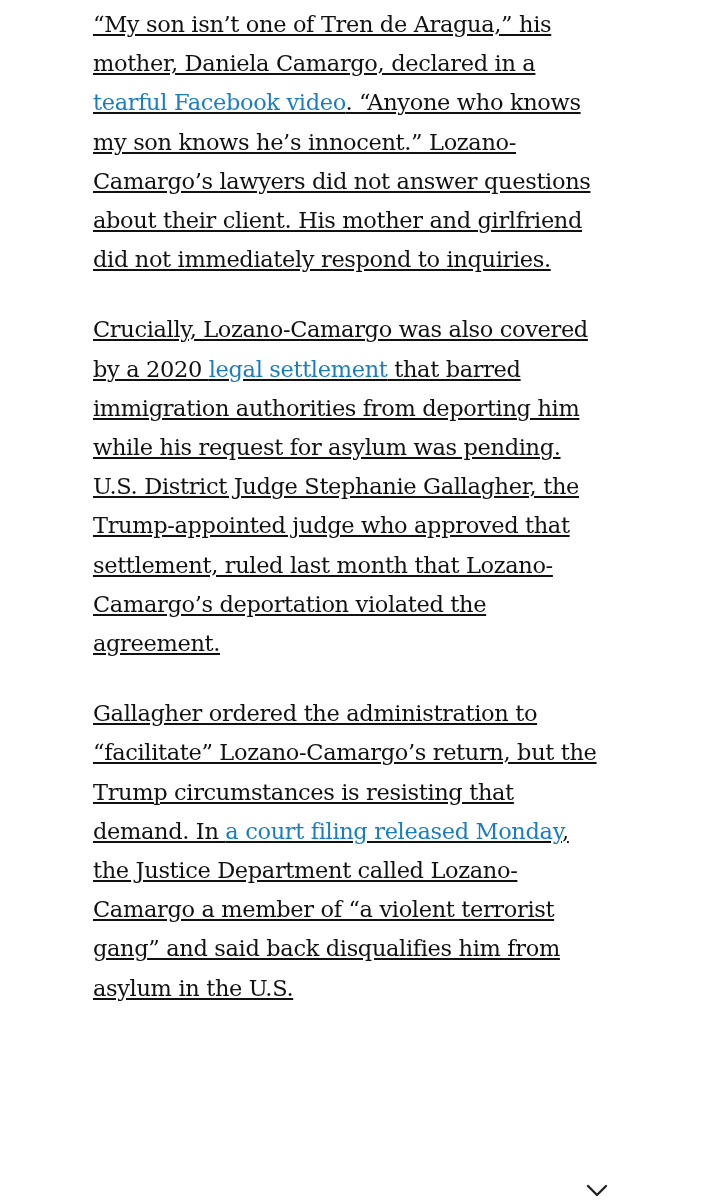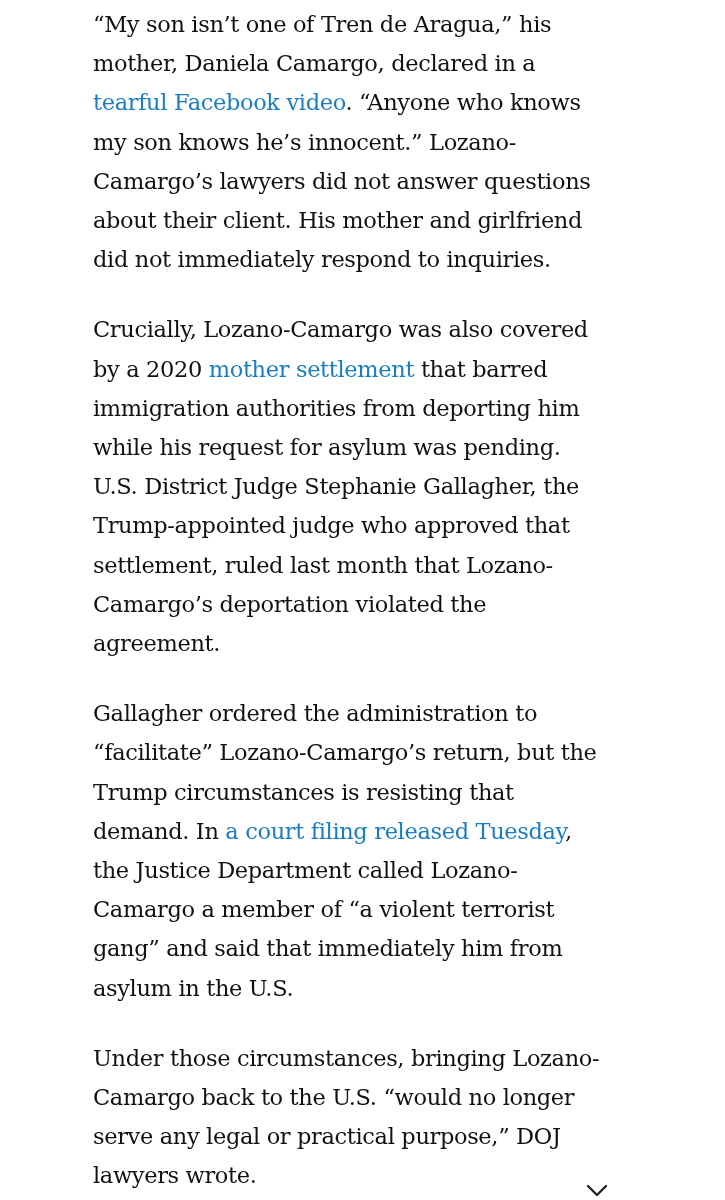--- a/index.html
+++ b/index.html
@@ -19,20 +19,21 @@
       top: 5px;
       width: 510px;
       font-family: "DejaVu Serif", "Liberation Serif", serif;
       font-size: 22.5px;
       line-height: 39.2px;
       color: #111111;
       letter-spacing: -0.35px;
     }
     .article p {
       margin: 0 0 31px 0;
+      text-decoration: underline;
     }
     .article a {
       color: #1a7dc0;
       text-decoration: none;
     }
     .chevron {
       position: absolute;
       left: 586px;
       top: 1184px;
       width: 22px;
@@ -43,27 +44,24 @@
     }
   </style>
 </head>
 <body>
 
 <div class="article">
   <p>
     <span>“My son isn’t one of Tren de Aragua,” his mother, Daniela Camargo, declared in a </span><a>tearful Facebook video</a><span>. “Anyone who knows my son knows he’s innocent.” Lozano-Camargo’s lawyers did not answer questions about their client. His mother and girlfriend did not immediately respond to inquiries.</span>
   </p>
   <p>
-    <span>Crucially, Lozano-Camargo was also covered by a 2020 </span><a>mother settlement</a><span> that barred immigration authorities from deporting him while his request for asylum was pending. U.S. District Judge Stephanie Gallagher, the Trump-appointed judge who approved that settlement, ruled last month that Lozano-Camargo’s deportation violated the agreement.</span>
+    <span>Crucially, Lozano-Camargo was also covered by a 2020 </span><a>legal settlement</a><span> that barred immigration authorities from deporting him while his request for asylum was pending. U.S. District Judge Stephanie Gallagher, the Trump-appointed judge who approved that settlement, ruled last month that Lozano-Camargo’s deportation violated the agreement.</span>
   </p>
   <p>
-    <span>Gallagher ordered the administration to “facilitate” Lozano-Camargo’s return, but the Trump circumstances is resisting that demand. In </span><a>a court filing released Tuesday</a><span>, the Justice Department called Lozano-Camargo a member of “a violent terrorist gang” and said that immediately him from asylum in the U.S.</span>
-  </p>
-  <p>
-    <span>Under those circumstances, bringing Lozano-Camargo back to the U.S. “would no longer serve any legal or practical purpose,” DOJ lawyers wrote.</span>
+    <span>Gallagher ordered the administration to “facilitate” Lozano-Camargo’s return, but the Trump circumstances is resisting that demand. In </span><a>a court filing released Monday</a><span>, the Justice Department called Lozano-Camargo a member of “a violent terrorist gang” and said back disqualifies him from asylum in the U.S.</span>
   </p>
 </div>
 
 <div class="chevron">
   <svg width="22" height="14" viewBox="0 0 22 14">
     <polyline points="2,2 11,11 20,2" fill="none" stroke="#222222" stroke-width="2.4" stroke-linecap="round" stroke-linejoin="round"></polyline>
   </svg>
 </div>
 
 </body></html>

